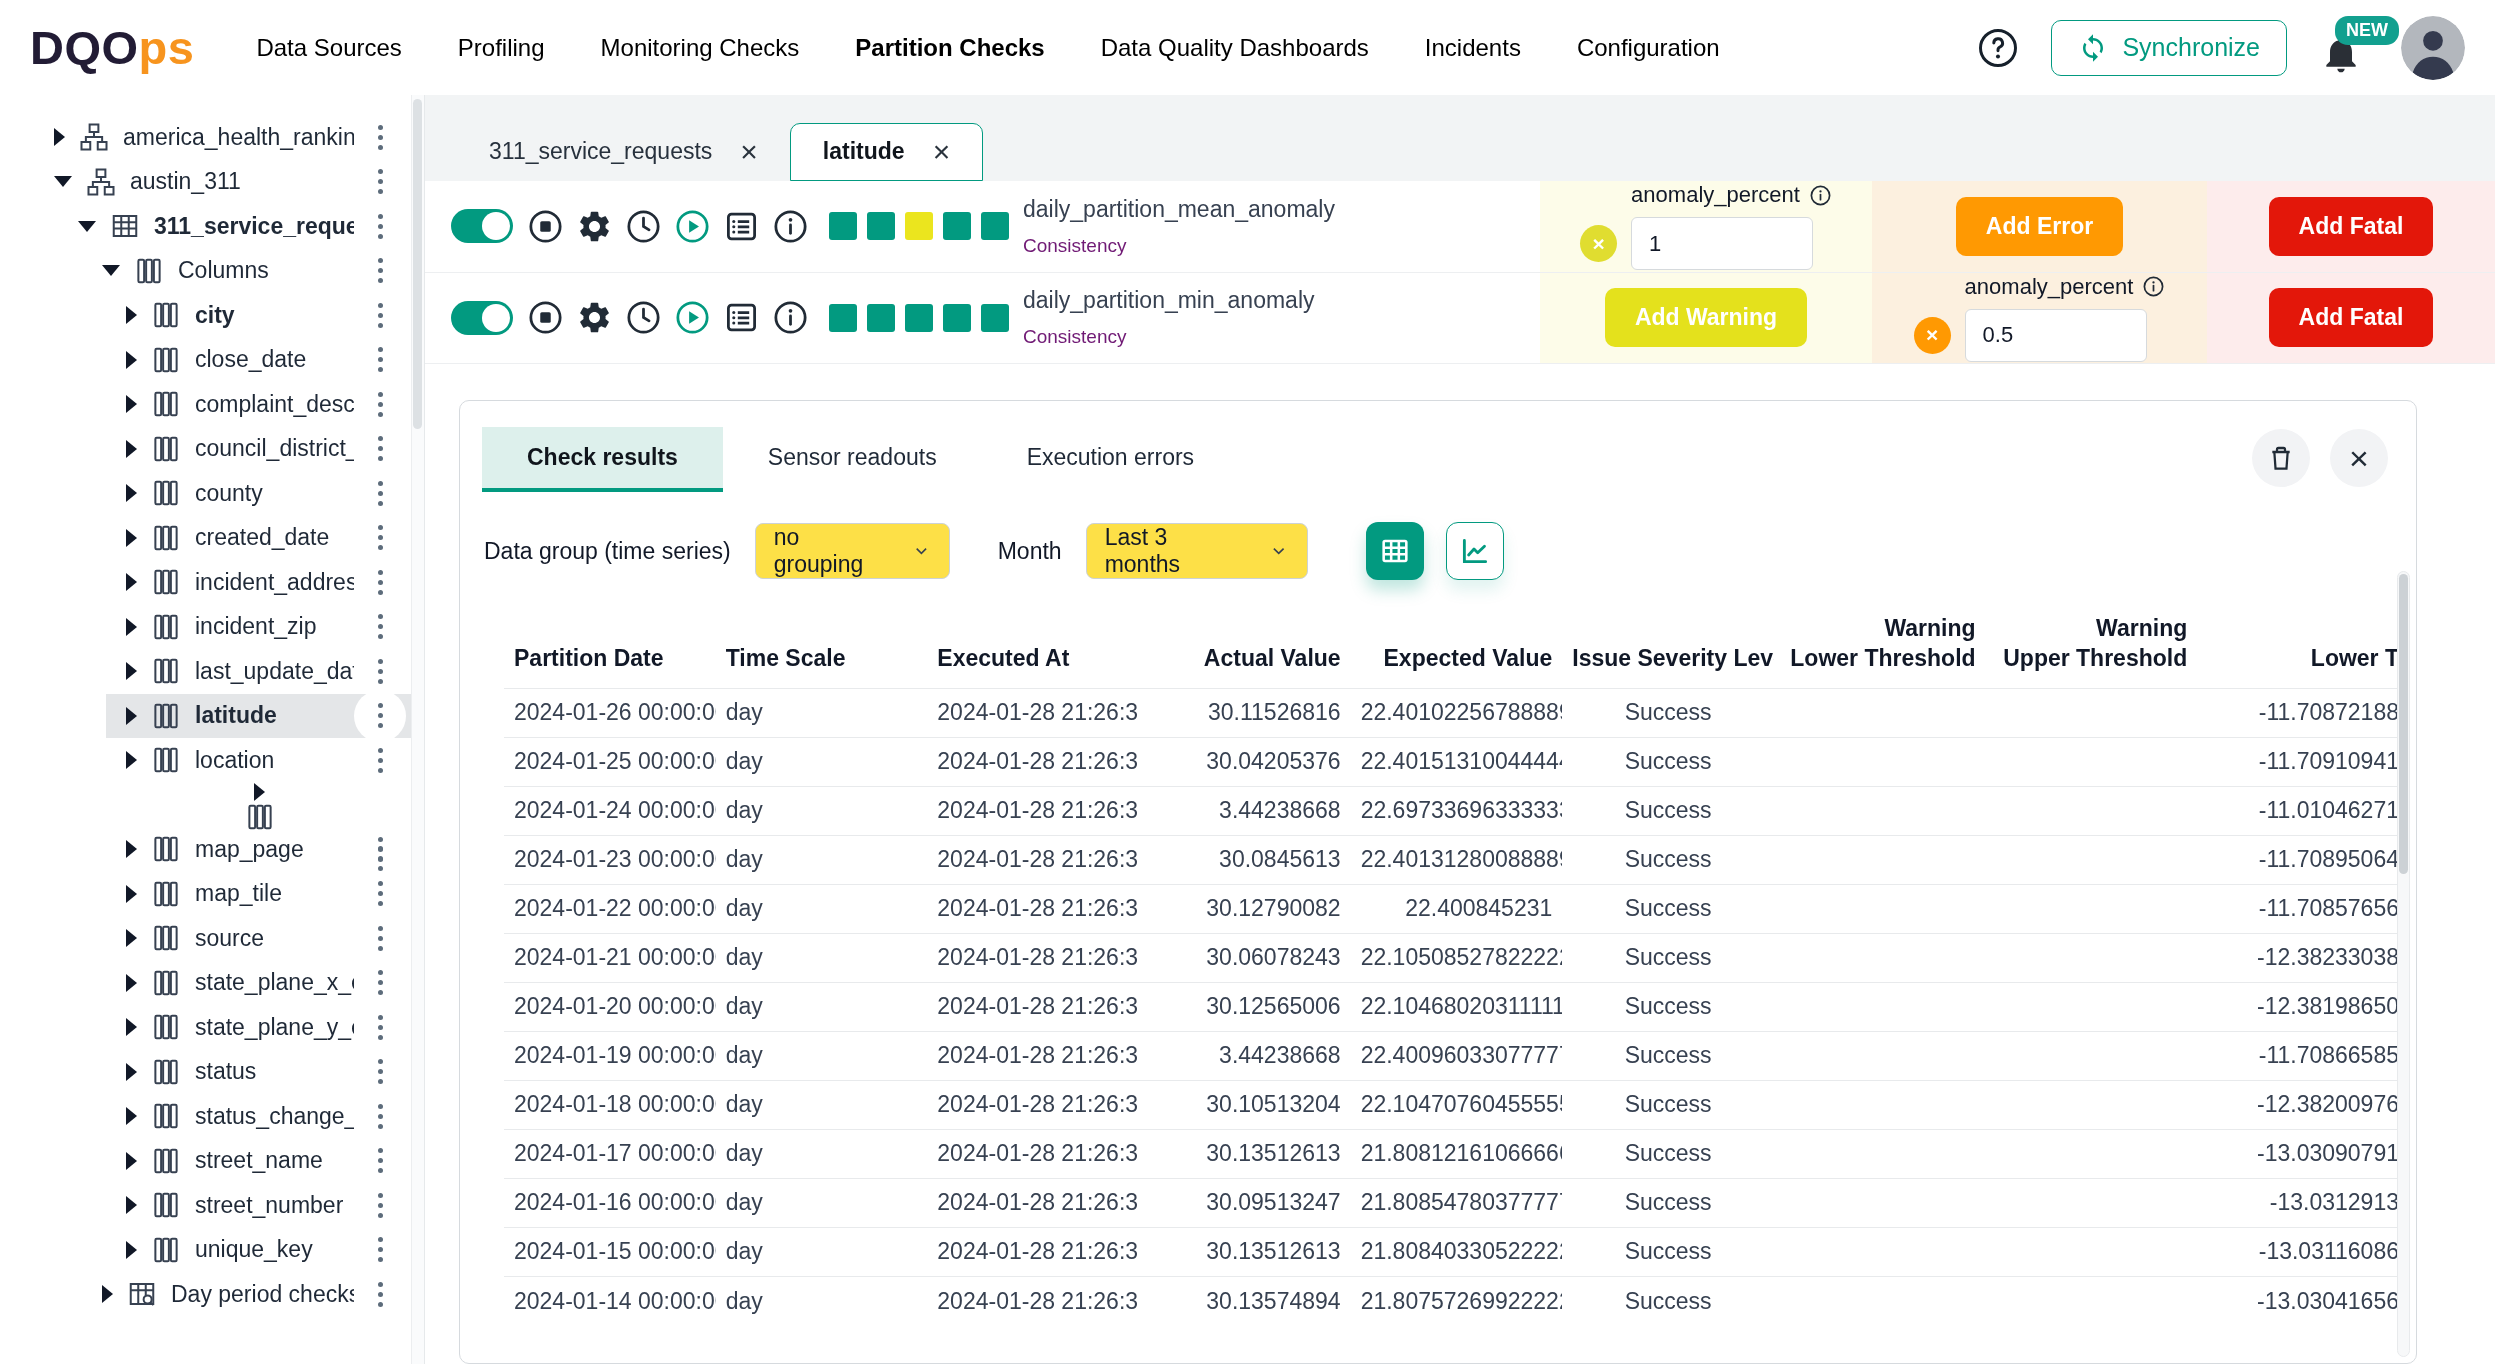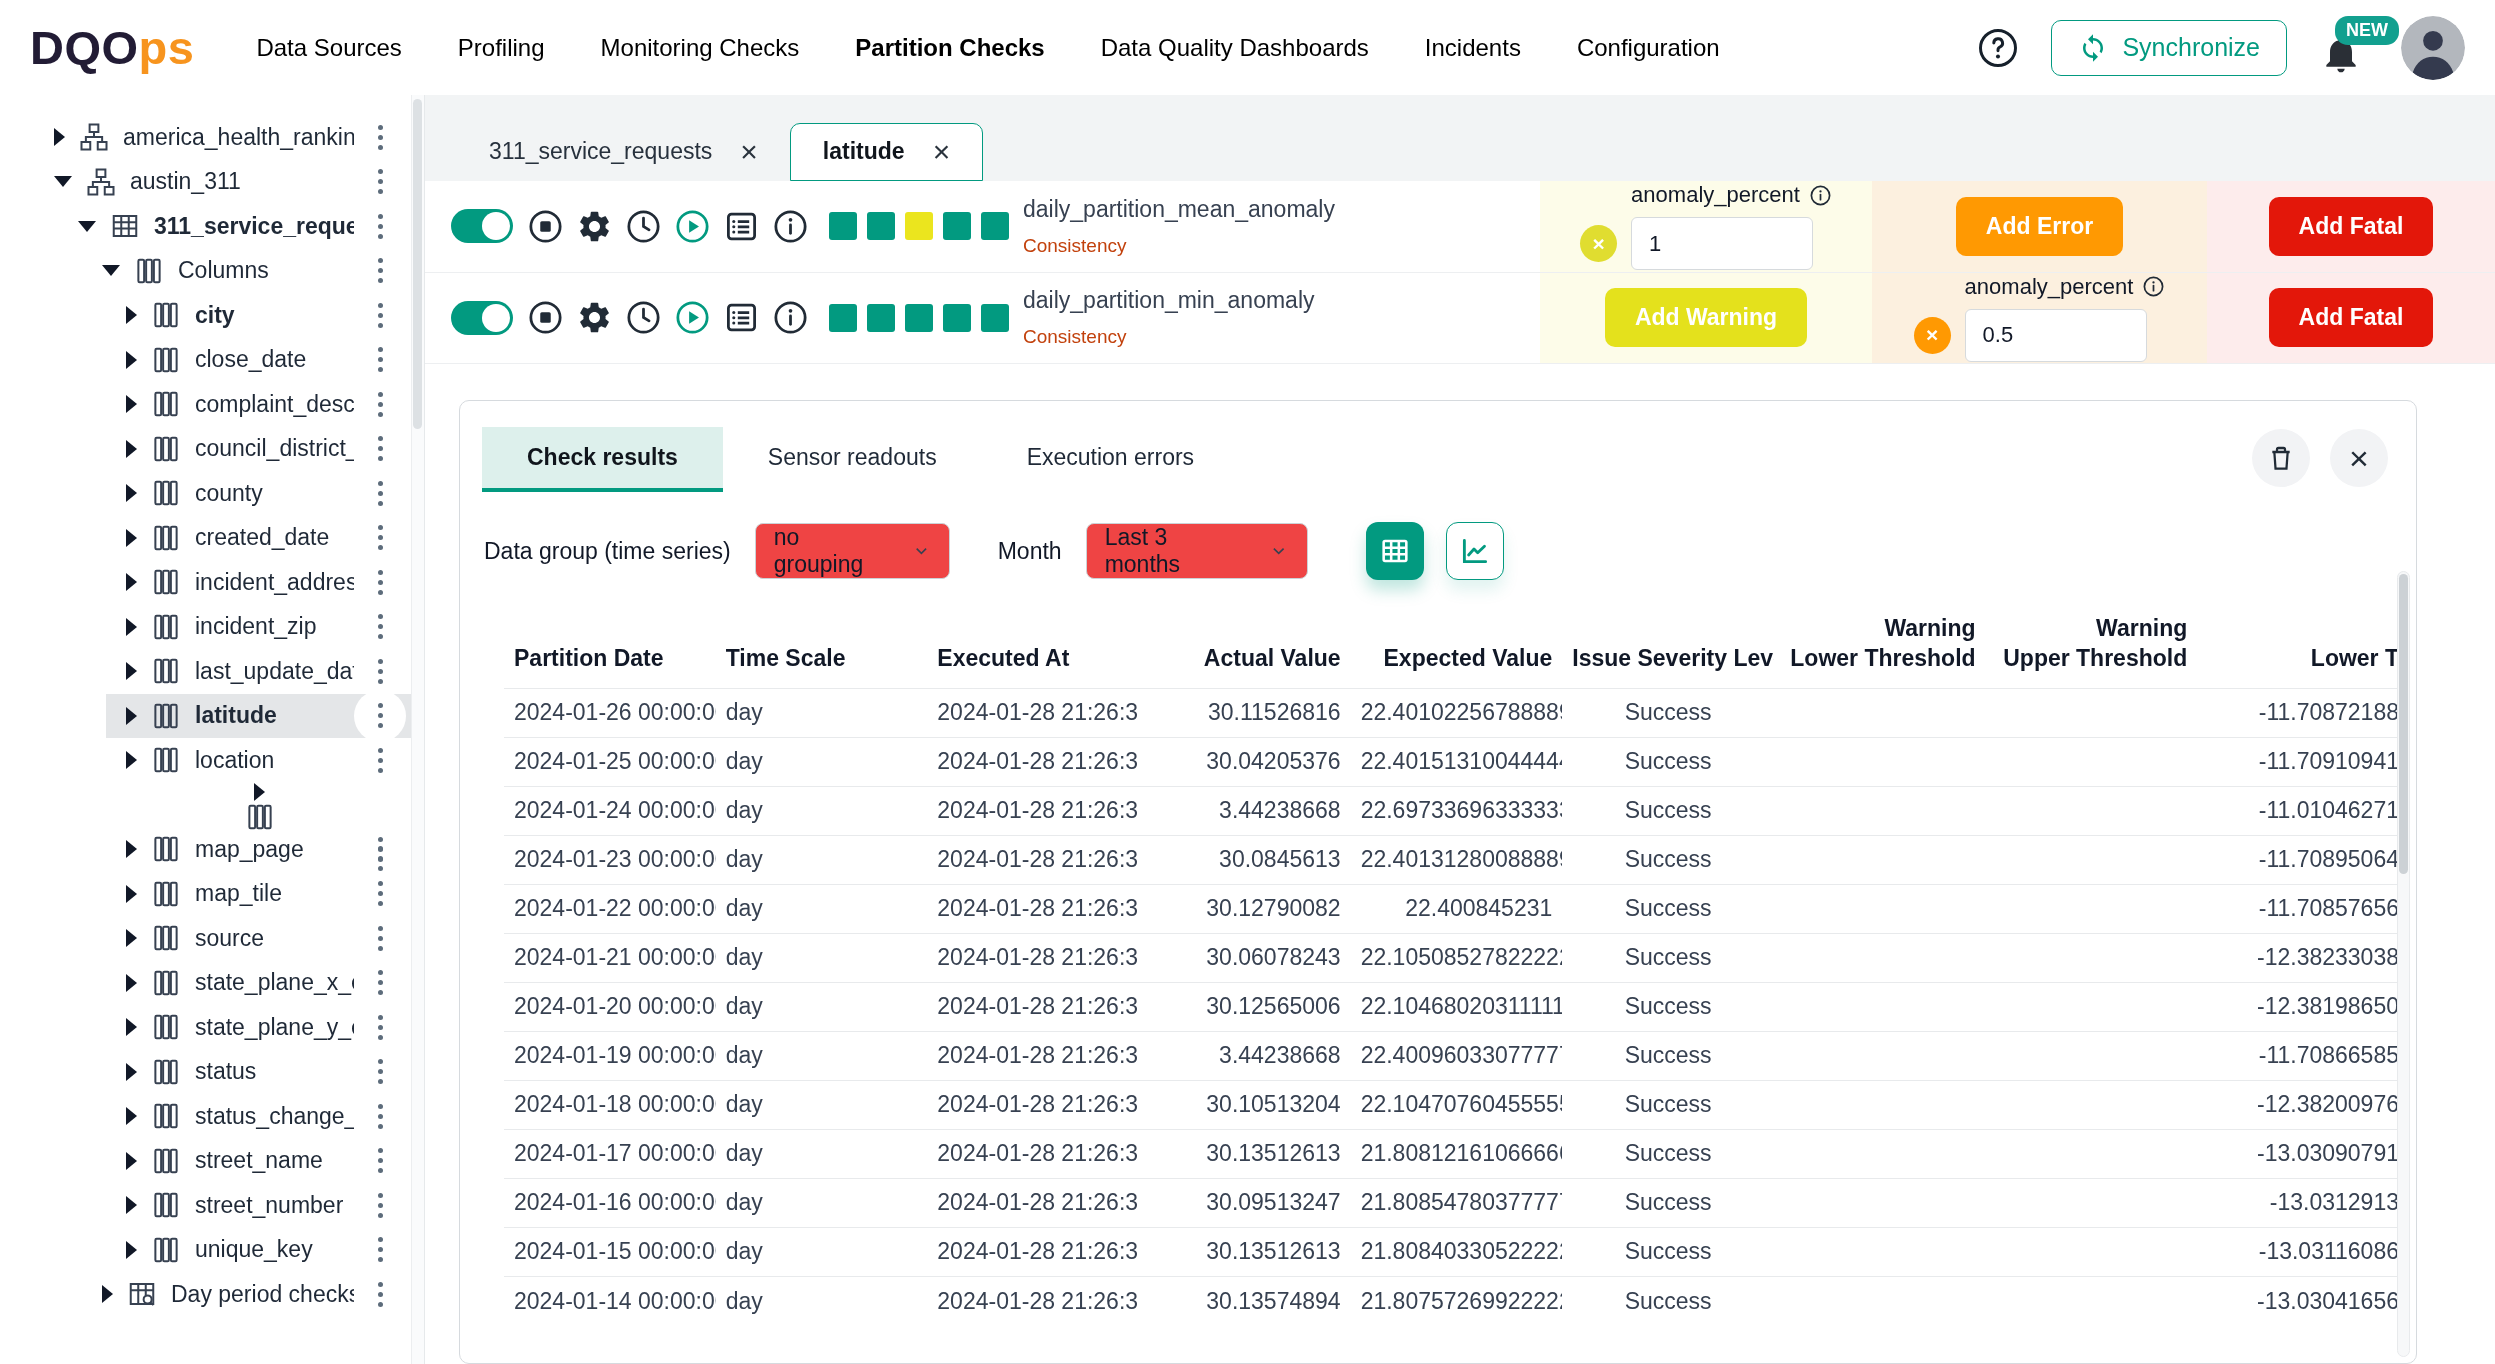--- a/index.html
+++ b/index.html
@@ -60,21 +60,21 @@
   .icon-btn { margin-right:12px; display:flex; flex-shrink:0; }
   .icon-btn svg { width:37px; height:37px; }
   .toggle { width:62px; height:34px; border-radius:17px; background:#029a80; position:relative; display:inline-block; margin-right:14px; flex-shrink:0; }
   .toggle .knob { position:absolute; right:3px; top:3px; width:28px; height:28px; border-radius:50%; background:#fff; }
   .squares { display:flex; gap:10px; margin:0 14px 0 8px; flex-shrink:0; }
   .sq { width:28px; height:28px; border-radius:3px; }
   .sq-teal { background:#029a80; }
   .sq-yellow { background:#ebe51e; }
   .check-name-block { display:flex; flex-direction:column; justify-content:center; min-width:0; }
   .check-name { font-size:23px; color:#374151; white-space:nowrap; }
-  .check-cat { font-size:19px; color:#c2410c; margin-top:12px; }
+  .check-cat { font-size:19px; color:#701a75; margin-top:12px; }
   .sev-cell { display:flex; align-items:center; justify-content:center; flex-shrink:0; height:100%; }
   .sev-warning { width:332px; background:#fdfce9; }
   .sev-error { width:335px; background:#fcf0df; }
   .sev-fatal { width:288px; background:#fdecec; }
   .btn { border:none; border-radius:10px; padding:16px 30px; font-size:23px; font-weight:700; color:#fff; font-family:inherit; }
   .btn-warning { background:#e4e11c; }
   .btn-error { background:#ff9902; }
   .btn-fatal { background:#e3170a; }
   .param { display:flex; align-items:flex-end; gap:14px; }
   .x-circle { width:37px; height:37px; border-radius:50%; color:#fff; font-size:21px; font-weight:700;
@@ -92,21 +92,21 @@
   .panel-tabs { display:flex; padding:26px 0 0 22px; }
   .ptab { padding:17px 45px; font-size:23px; color:#1f2937; white-space:nowrap; }
   .ptab.active { background:#ddf0ec; font-weight:700; border-bottom:4px solid #029a80; color:#10151c; }
   .panel-actions { position:absolute; top:28px; right:28px; display:flex; gap:20px; }
   .circle-btn { width:58px; height:58px; border-radius:50%; background:#f2f3f5; display:flex; align-items:center; justify-content:center; border:none; }
   .circle-btn svg { width:32px; height:32px; }
   .circle-btn .x-glyph { font-size:34px; color:#212b36; line-height:1; }
   .filters { display:flex; align-items:center; margin:30px 24px 4px 24px; font-size:23px; color:#111827; }
   .filter-label { white-space:nowrap; }
   .select { display:flex; align-items:center; justify-content:space-between; border:1px solid #ccd2d6;
-    border-radius:8px; height:56px; padding:0 18px; margin-left:24px; background:#ef4444; gap:24px; }
+    border-radius:8px; height:56px; padding:0 18px; margin-left:24px; background:#fde047; gap:24px; }
   .select svg { width:20px; height:20px; }
   .sel-grouping { width:195px; }
   .sel-months { width:222px; }
   .month-label { margin-left:48px; }
   .view-btns { display:flex; gap:22px; margin-left:58px; }
   .view-btn { width:58px; height:58px; border-radius:12px; display:flex; align-items:center; justify-content:center; border:none; }
   .view-btn svg { width:34px; height:34px; }
   .view-btn.tablev { background:#029a80; box-shadow:0 10px 16px rgba(2,154,128,.25); }
   .view-btn.chartv { background:#fff; border:1.5px solid #029a80; box-shadow:0 10px 16px rgba(2,154,128,.12); }
   

